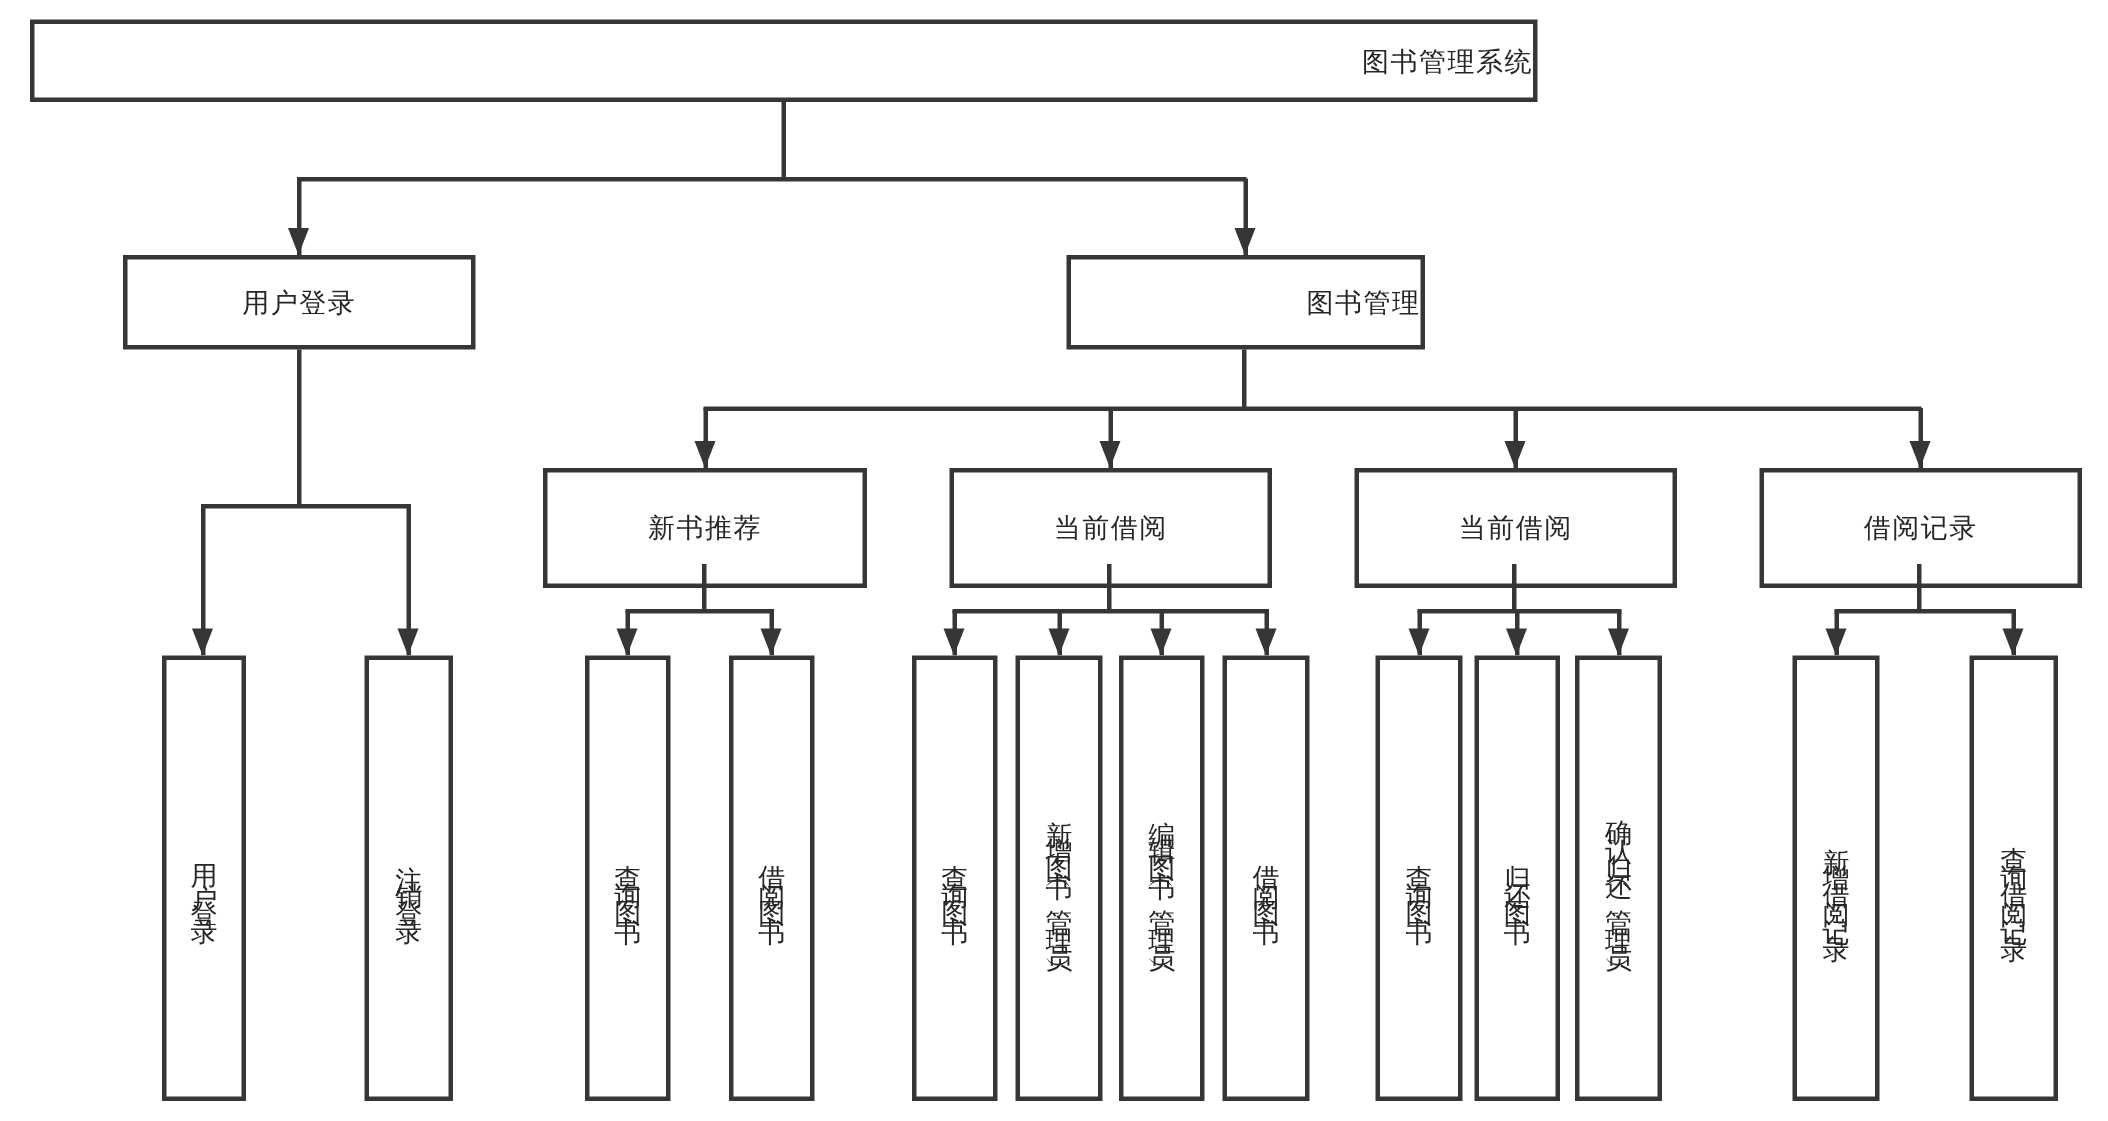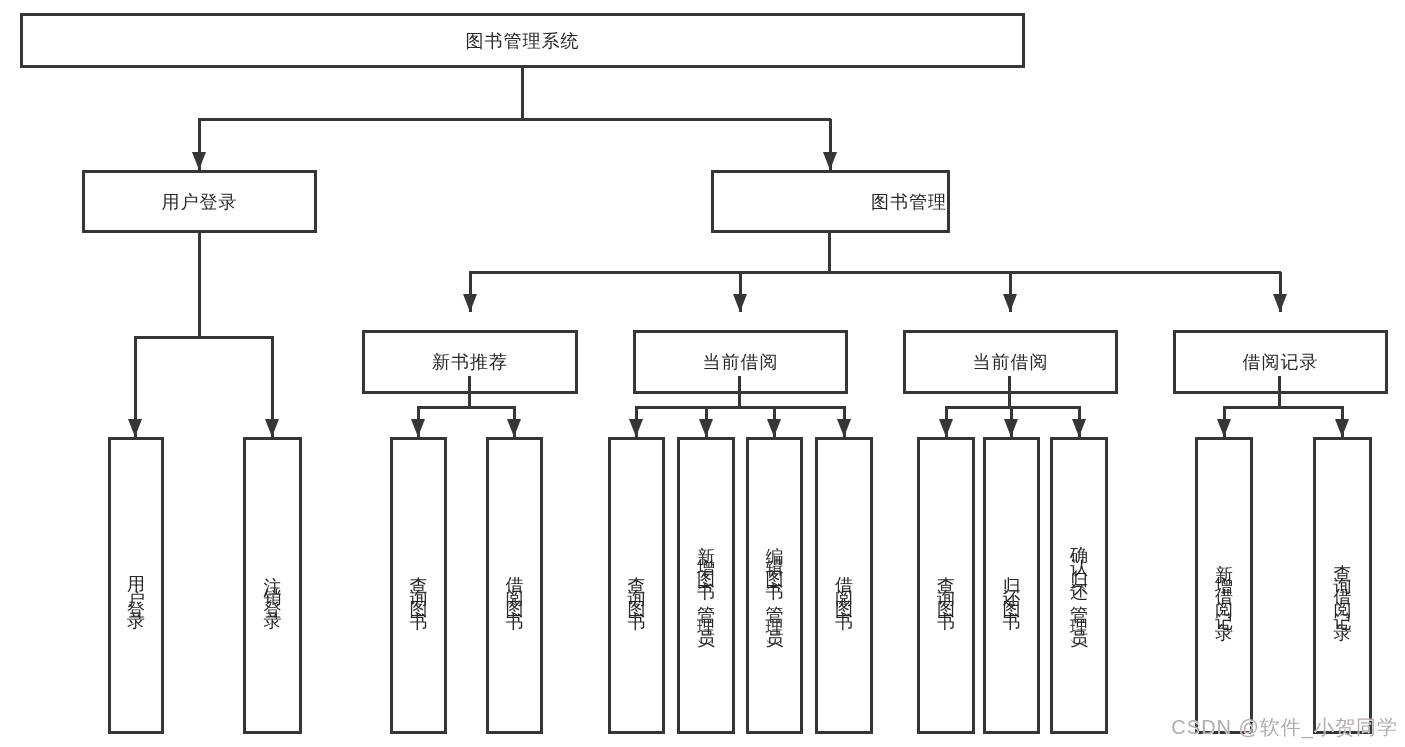--- a/index.html
+++ b/index.html
@@ -15,21 +15,21 @@
     box-sizing:border-box;
     border:3px solid #363636;
     background:#ffffff;
     display:flex;align-items:center;justify-content:center;
     color:#262626;
     font-size:18px;
     letter-spacing:1px;
     text-align:center;
   }
   .lvl2,.lvl3{top:170px;height:63px;}
-  .lvl3{top:330px;height:64px;}
+  .lvl3{top:312px;height:80px;}
   .leafbox{top:437px;height:297px;}
   .vtxt{
     writing-mode:vertical-rl;
     text-orientation:mixed;
     letter-spacing:12px;
     font-size:18px;
     line-height:1;
     white-space:nowrap;
   }
   .hline{position:absolute;height:3px;background:#363636;}
@@ -52,21 +52,21 @@
     letter-spacing:1px;
     text-shadow:0 1px 0 #ffffff;
     white-space:nowrap;
   }
 </style>
 </head>
 <body>
 
 <div id="canvas">
 
-  <div class="box" style="left:20px;top:13px;width:1005px;height:55px;">
+  <div class="box" style="left:20px;top:13px;width:1005px;height:55px;justify-content:flex-end;">
     <span>图书管理系统</span>
   </div>
 
   <div class="vline" style="left:521px;top:68px;height:51px;"></div>
   <div class="hline" style="left:198px;top:118px;width:633px;"></div>
   <div class="arrow" style="left:198px;top:119px;height:51px;"></div>
   <div class="arrow" style="left:829px;top:119px;height:51px;"></div>
 
   <div class="box lvl2" style="left:82px;width:235px;">
     <span>用户登录</span>
@@ -160,15 +160,14 @@
     <span class="vtxt">确认归还（管理员）</span>
   </div>
 
   <div class="box leafbox" style="left:1195px;width:58px;">
     <span class="vtxt">新增借阅记录</span>
   </div>
   <div class="box leafbox" style="left:1313px;width:59px;">
     <span class="vtxt">查询借阅记录</span>
   </div>
 
-  <div id="watermark">CSDN @软件_小贺同学</div>
 
 </div>
 
 </body></html>

